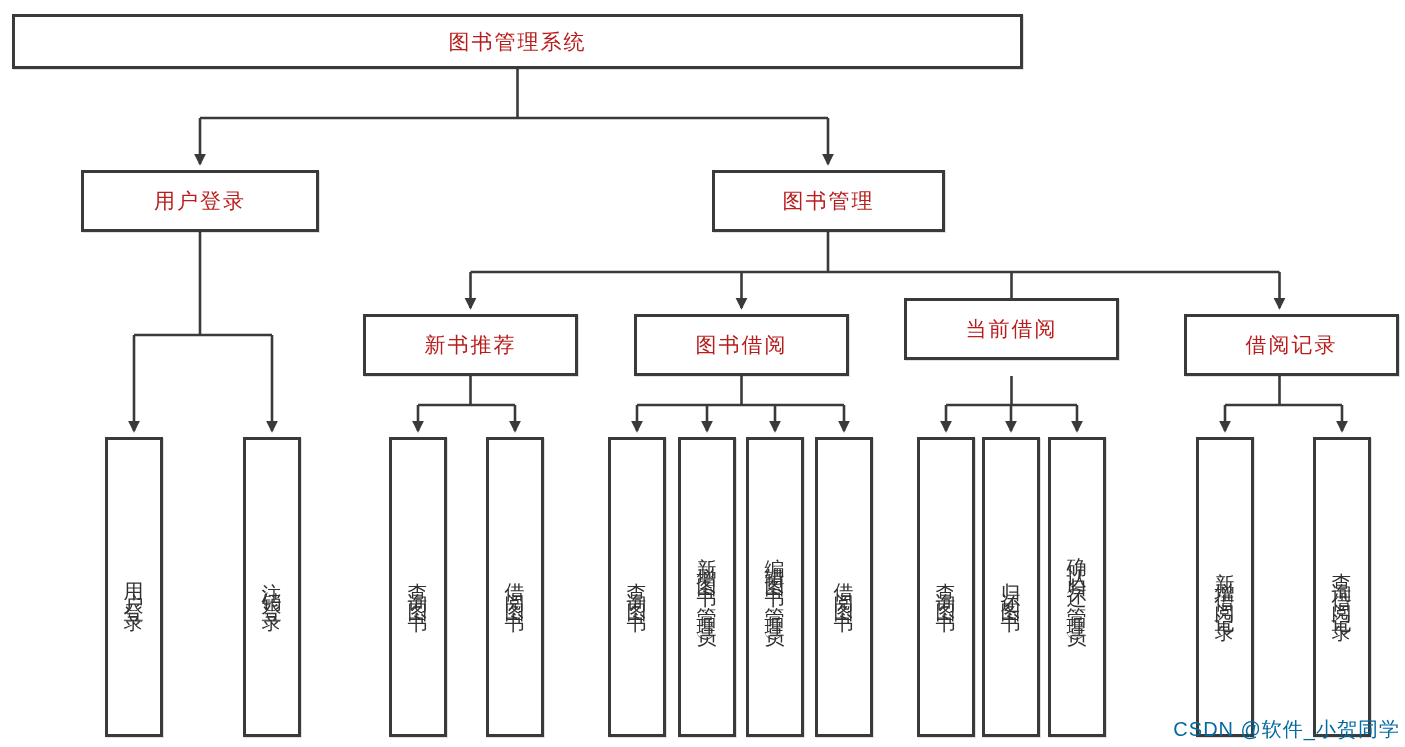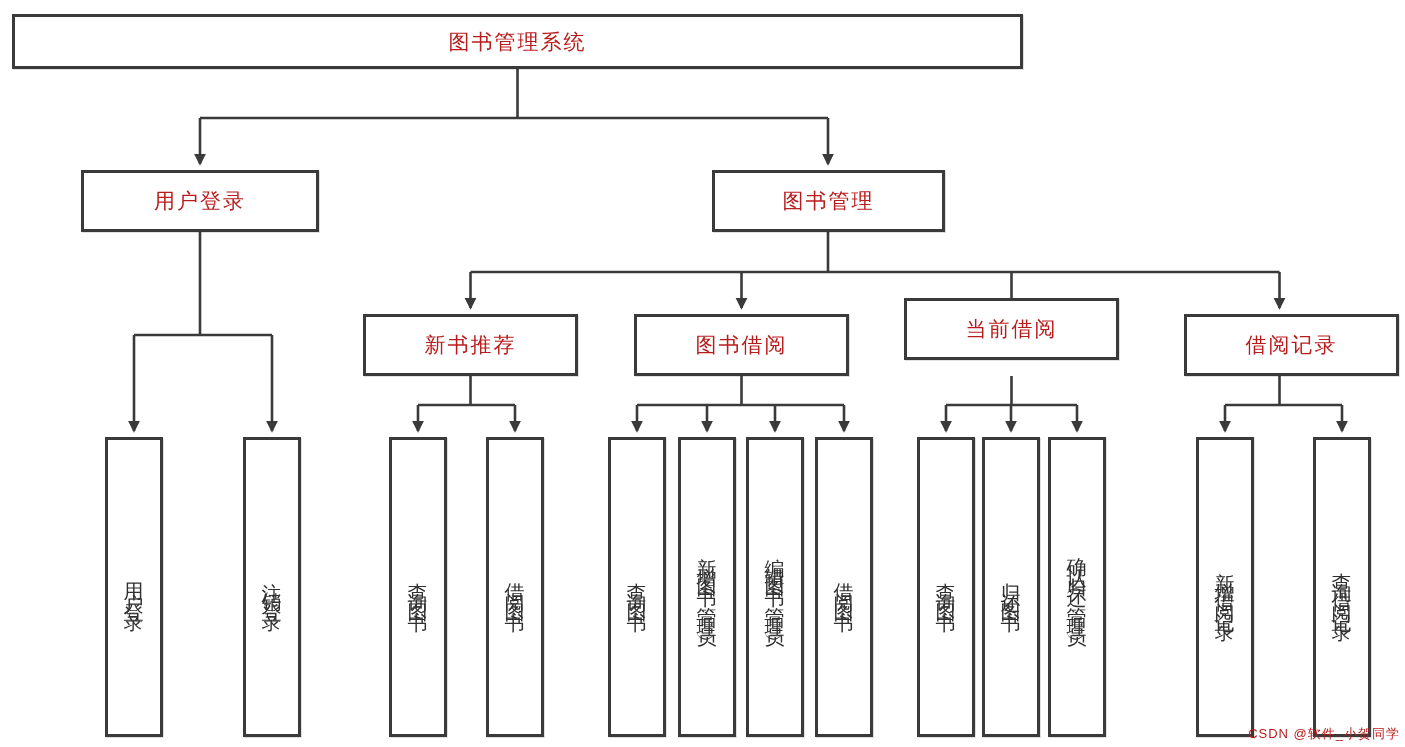--- a/index.html
+++ b/index.html
@@ -52,22 +52,22 @@
     text-orientation: mixed;
     font-size: 20px;
     letter-spacing: 10px;
     line-height: 1;
     color: #303030;
   }
   .watermark {
     position: absolute;
     right: 5px;
     bottom: 4px;
-    font-size: 13px;
-    color: #b91c1c;
+    font-size: 20px;
+    color: #0369a1;
     letter-spacing: 1px;
     white-space: nowrap;
   }
 </style>
 </head>
 <body>
 
 <div id="stage">
 
   <svg id="wires" viewBox="0 0 1405 747" xmlns="http://www.w3.org/2000/svg">

